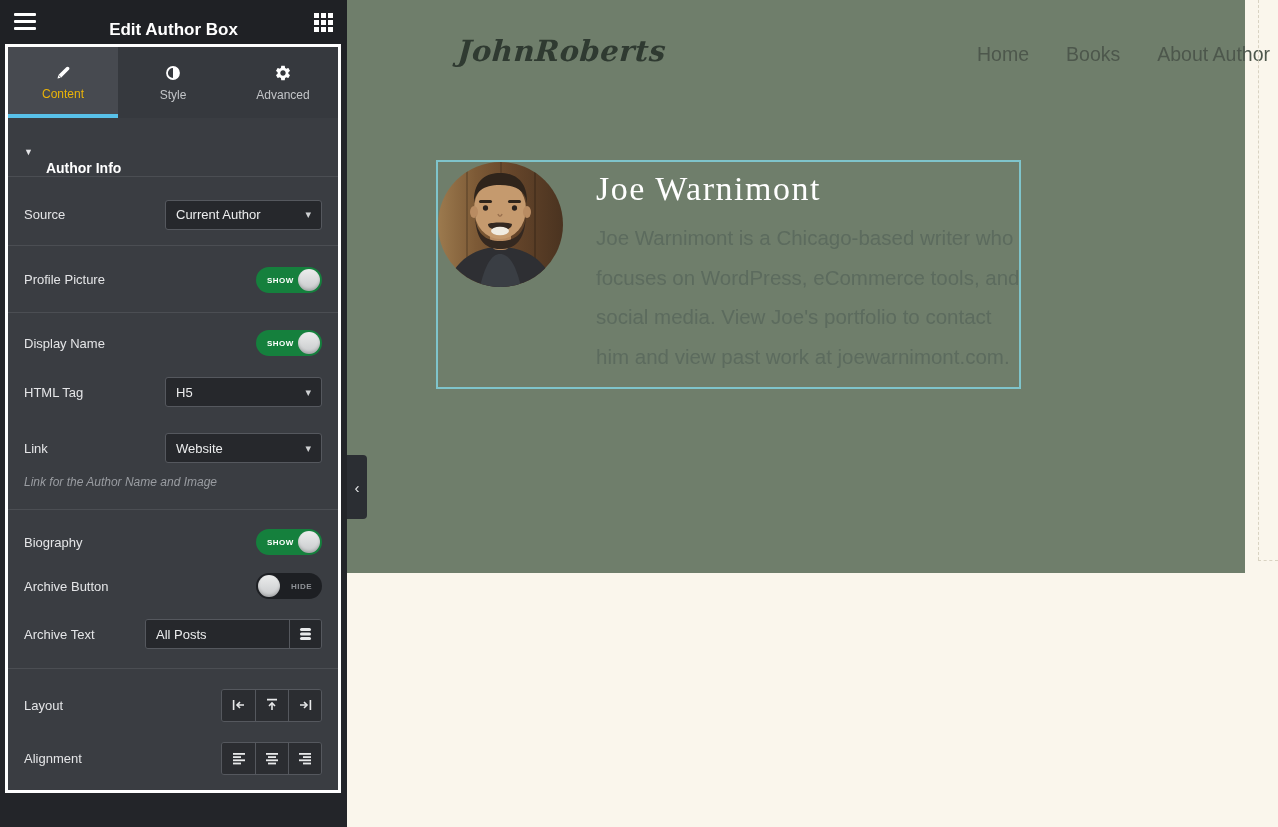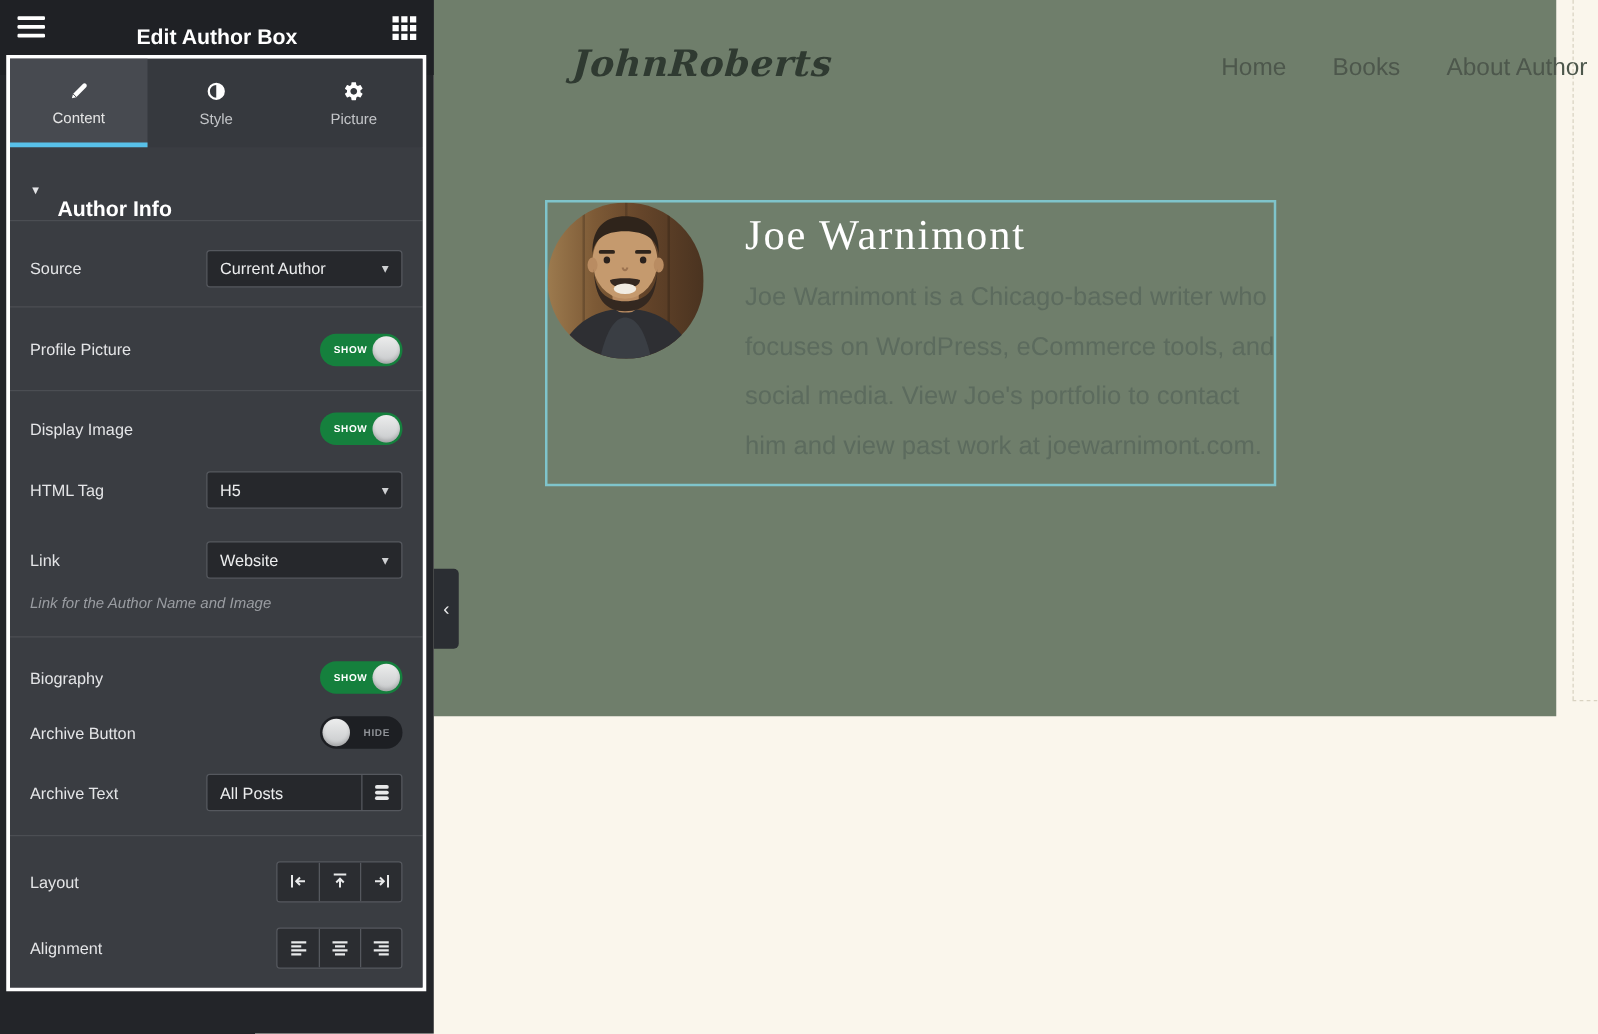--- a/index.html
+++ b/index.html
@@ -31,51 +31,51 @@
   .panel-title { width:100%; text-align:center; color:#fff; font-size:17px; font-weight:600; }
   .grid-icon { position:absolute; right:14px; top:13px; width:19px; height:19px; display:grid; grid-template-columns:repeat(3,5px); grid-template-rows:repeat(3,5px); gap:2px; cursor:pointer; }
   .grid-icon i { background:#fff; display:block; }
 
   .panel-frame { position:absolute; left:5px; top:44px; width:336px; height:749px; border:3px solid #ffffff; background:#3a3d42; }
 
   .tabs { position:absolute; left:8px; top:47px; width:330px; height:71px; display:flex; background:#36393e; }
   .tab { flex:1; display:flex; flex-direction:column; align-items:center; justify-content:center; gap:6px; position:relative; cursor:pointer; }
   .tab .tab-label { font-size:12px; color:#c3c5c8; }
   .tab.active { background:#474a50; }
-  .tab.active .tab-label { color:#e5e5e5; }
+  .tab.active .tab-label { color:#eab308; }
   .tab.active::after { content:""; position:absolute; left:0; bottom:0; width:100%; height:4px; background:#58c1e9; }
 
   .panel-body { position:absolute; left:8px; top:118px; width:330px; height:672px; background:#3a3d42; }
   .row { position:absolute; left:0; right:0; display:flex; align-items:center; justify-content:space-between; padding:0 16px; }
   .row-label { font-size:13px; color:#e4e5e7; }
 
   .section-header { top:9px; height:50px; justify-content:flex-start; gap:13px; border-bottom:1px solid rgba(255,255,255,0.09); cursor:pointer; }
   .caret-down { font-size:9px; color:#e4e5e7; }
-  .section-title { font-size:17px; font-weight:700; color:#ffffff;margin-top:32px; }
+  .section-title { font-size:14px; font-weight:700; color:#ffffff;margin-top:32px; }
 
   .row-source  { top:66px;  height:62px; border-bottom:1px solid rgba(255,255,255,0.09); }
   .row-pp      { top:129px; height:66px; border-bottom:1px solid rgba(255,255,255,0.09); }
   .row-dn      { top:195px; height:60px; }
   .row-tag     { top:244px; height:60px; }
   .row-link    { top:300px; height:60px; }
   .row-desc    { top:352px; height:24px; justify-content:flex-start; }
   .row-bio     { top:394px; height:60px; }
   .row-ab      { top:438px; height:60px; }
   .row-at      { top:486px; height:60px; }
   .hr-1        { position:absolute; left:0; right:0; top:391px; border-bottom:1px solid rgba(255,255,255,0.09); }
   .hr-2        { position:absolute; left:0; right:0; top:550px; border-bottom:1px solid rgba(255,255,255,0.09); }
   .row-layout  { top:557px; height:60px; }
   .row-align   { top:610px; height:60px; }
 
   .desc-text { font-size:12px; font-style:italic; color:#9a9da2; }
 
   .select-field { width:157px; height:30px; background:#26282c; border:1px solid #55585e; border-radius:3px; color:#ecedee; font-size:13px; display:flex; align-items:center; justify-content:space-between; padding:0 10px; cursor:pointer; }
   .select-caret { font-size:11px; color:#cfd1d3; }
 
-  .input-group { display:flex; width:157px; height:30px; border:1px solid #55585e; border-radius:3px; overflow:hidden; }
+  .input-group { display:flex; width:177px; height:30px; border:1px solid #55585e; border-radius:3px; overflow:hidden; }
   .text-input { flex:1; background:#26282c; border:none; outline:none; color:#ecedee; font-size:13px; padding:0 10px; font-family:"Liberation Sans", sans-serif; min-width:0; }
   .dyn-btn { width:32px; background:#26282c; border-left:1px solid #55585e; display:flex; align-items:center; justify-content:center; cursor:pointer; }
 
   .toggle { width:66px; height:26px; border-radius:13px; position:relative; cursor:pointer; flex:0 0 auto; }
   .toggle .knob { position:absolute; top:2px; width:22px; height:22px; border-radius:50%; background:linear-gradient(#eceded,#c7c9cb); box-shadow:inset 0 -2px 3px rgba(0,0,0,0.18); }
   .toggle .tg-label { position:absolute; top:50%; transform:translateY(-50%); font-size:8px; font-weight:700; letter-spacing:0.5px; }
   .toggle.on  { background:#15803d; }
   .toggle.on .knob { right:2px; }
   .toggle.on .tg-label { left:11px; color:#ffffff; }
   .toggle.off { background:#1d1f23; }
@@ -180,21 +180,21 @@
       <svg width="18" height="18" viewBox="0 0 24 24">
         <circle cx="12" cy="12" r="8" fill="none" stroke="#ffffff" stroke-width="2.4"></circle>
         <path d="M12 4 a8 8 0 0 1 0 16 Z" fill="#ffffff"></path>
       </svg>
       <span class="tab-label">Style</span>
     </div>
     <div class="tab">
       <svg width="18" height="18" viewBox="0 0 24 24">
         <path fill="#ffffff" d="M19.14 12.94c.04-.3.06-.61.06-.94 0-.32-.02-.64-.07-.94l2.03-1.58c.18-.14.23-.41.12-.61l-1.92-3.32c-.12-.22-.37-.29-.59-.22l-2.39.96c-.5-.38-1.03-.7-1.62-.94l-.36-2.54c-.04-.24-.24-.41-.48-.41h-3.84c-.24 0-.43.17-.47.41l-.36 2.54c-.59.24-1.13.57-1.62.94l-2.39-.96c-.22-.08-.47 0-.59.22L2.74 8.87c-.12.21-.08.47.12.61l2.03 1.58c-.05.3-.09.63-.09.94s.02.64.07.94l-2.03 1.58c-.18.14-.23.41-.12.61l1.92 3.32c.12.22.37.29.59.22l2.39-.96c.5.38 1.03.7 1.62.94l.36 2.54c.05.24.24.41.48.41h3.84c.24 0 .44-.17.47-.41l.36-2.54c.59-.24 1.13-.56 1.62-.94l2.39.96c.22.08.47 0 .59-.22l1.92-3.32c.12-.22.07-.47-.12-.61l-2.01-1.58zM12 15.6c-1.98 0-3.6-1.62-3.6-3.6s1.62-3.6 3.6-3.6 3.6 1.62 3.6 3.6-1.62 3.6-3.6 3.6z"></path>
       </svg>
-      <span class="tab-label">Picture</span>
+      <span class="tab-label">Advanced</span>
     </div>
   </div>
 
   <div class="panel-body">
 
     <div class="row section-header">
       <span class="caret-down">▼</span>
       <span class="section-title">Author Info</span>
     </div>
 
@@ -208,21 +208,21 @@
 
     <div class="row row-pp">
       <span class="row-label">Profile Picture</span>
       <div class="toggle on">
         <span class="tg-label">SHOW</span>
         <span class="knob"></span>
       </div>
     </div>
 
     <div class="row row-dn">
-      <span class="row-label">Display Image</span>
+      <span class="row-label">Display Name</span>
       <div class="toggle on">
         <span class="tg-label">SHOW</span>
         <span class="knob"></span>
       </div>
     </div>
 
     <div class="row row-tag">
       <span class="row-label">HTML Tag</span>
       <div class="select-field">
         <span>H5</span>

